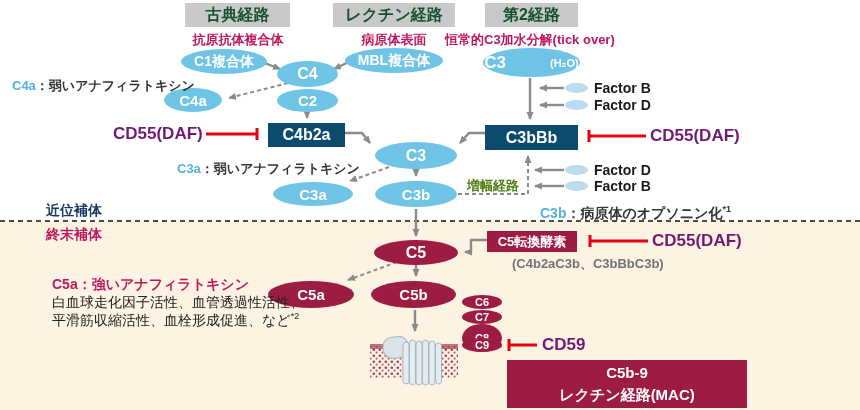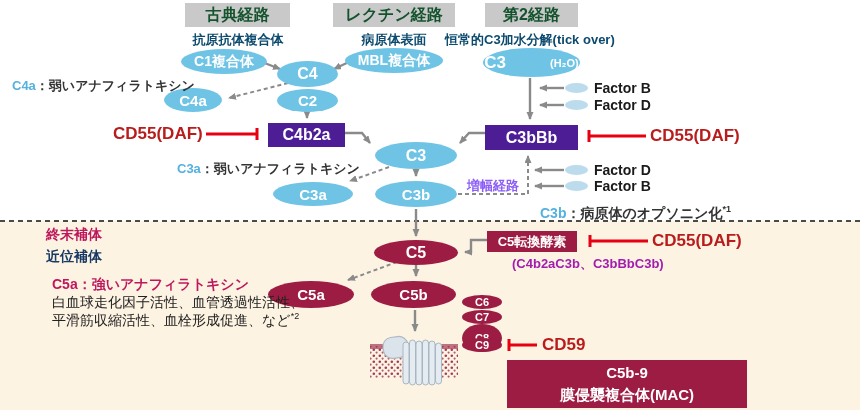--- a/index.html
+++ b/index.html
@@ -3,29 +3,29 @@
 <meta charset="utf-8">
 <style>
   * { margin:0; padding:0; box-sizing:border-box; }
   body { font-family:"Liberation Sans","DejaVu Sans",sans-serif; background:#fff; }
   .stage { position:relative; width:860px; height:410px; background:#ffffff; overflow:hidden; }
   .lower-bg { position:absolute; left:0; top:221px; width:860px; height:189px; background:#fdf3e2; }
   svg.overlay { position:absolute; left:0; top:0; z-index:1; }
   .abs { position:absolute; z-index:2; }
   .pathway-header { background:#c9c9c9; color:#14532d; font-weight:bold; font-size:16px;
     display:flex; align-items:center; justify-content:center; }
-  .subtitle { font-size:13px; font-weight:bold; color:#0c4a6e; white-space:nowrap; }
+  .subtitle { font-size:13px; font-weight:bold; color:#be185d; white-space:nowrap; }
   .node { border-radius:50%; background:#6fc4e6; color:#fff; font-weight:bold;
     display:flex; align-items:center; justify-content:center; white-space:nowrap; }
   .node.red, .rect-node.red { background:#9c1c43; }
-  .rect-node { background:#4c1d95; color:#fff; font-weight:bold;
+  .rect-node { background:#0c4a6e; color:#fff; font-weight:bold;
     display:flex; align-items:center; justify-content:center; white-space:nowrap; }
   .factor-dot { background:#bcdcee; border-radius:50%; }
   .factor-label { font-size:14px; font-weight:bold; color:#1a1a1a; white-space:nowrap; }
-  .regulator { font-size:17px; font-weight:bold; color:#b91c1c; white-space:nowrap; }
+  .regulator { font-size:17px; font-weight:bold; color:#701a75; white-space:nowrap; }
   .ann { font-size:13px; font-weight:bold; white-space:nowrap; }
   .ann .term { color:#54b1df; }
   .ann .desc { color:#333; }
   .ann sup { font-size:9px; }
   .section-label { font-size:14px; font-weight:bold; white-space:nowrap; }
   .navy { color:#1a3a66; }
   .wine { color:#be185d; }
   .body-text { font-size:14px; font-weight:500; color:#222; white-space:nowrap; }
   .mac-box { background:#9c1c43; color:#fff; font-weight:bold; font-size:15px; text-align:left;
     display:flex; flex-direction:column; align-items:center; justify-content:center; line-height:1.45; }
@@ -139,37 +139,37 @@
 
   <div class="abs ann" style="left:12px; top:77px;">
     <span class="term">C4a</span><span class="desc">：弱いアナフィラトキシン</span>
   </div>
   <div class="abs ann" style="left:177px; top:160px;">
     <span class="term">C3a</span><span class="desc">：弱いアナフィラトキシン</span>
   </div>
   <div class="abs ann" style="left:540px; top:204px; font-size:14px;">
     <span class="term">C3b</span><span class="desc">：病原体のオプソニン化</span><sup class="desc">*1</sup>
   </div>
-  <div class="abs ann" style="left:467px; top:177px; color:#8b5cf6;">増幅経路</div>
+  <div class="abs ann" style="left:467px; top:177px; color:#4d7c0f;">増幅経路</div>
 
-  <div class="abs section-label navy" style="left:46px; top:202px;margin-top:46px;">近位補体</div>
+  <div class="abs section-label navy" style="left:46px; top:202px;">近位補体</div>
   <div class="abs section-label wine" style="left:46px; top:226px;">終末補体</div>
 
   <div class="abs rect-node red" style="left:487px; top:231px; width:90px; height:21px; font-size:13px;">C5転換酵素</div>
-  <div class="abs body-text" style="left:512px; top:255px; font-size:13px; font-weight:bold; color:#a21caf;">(C4b2aC3b、C3bBbC3b)</div>
+  <div class="abs body-text" style="left:512px; top:255px; font-size:13px; font-weight:bold; color:#737373;">(C4b2aC3b、C3bBbC3b)</div>
 
   <div class="abs node red" style="left:374px; top:240px; width:84px; height:25px; font-size:16px;">C5</div>
   <div class="abs node red" style="left:268px; top:281px; width:86px; height:27px; font-size:15px;">C5a</div>
   <div class="abs node red" style="left:371px; top:281px; width:85px; height:27px; font-size:15px;">C5b</div>
   <div class="abs node red" style="left:462px; top:295px; width:40px; height:14px; font-size:11px;">C6</div>
   <div class="abs node red" style="left:462px; top:310px; width:40px; height:14px; font-size:11px;">C7</div>
   <div class="abs node red" style="left:462px; top:324px; width:40px; height:28px; font-size:11px;">C8</div>
   <div class="abs node red" style="left:462px; top:338px; width:40px; height:14px; font-size:11px;">C9</div>
 
   <div class="abs section-label wine" style="left:52px; top:276px;">C5a：強いアナフィラトキシン</div>
   <div class="abs body-text" style="left:52px; top:294px;">白血球走化因子活性、血管透過性活性、</div>
   <div class="abs body-text" style="left:52px; top:311px;"><span>平滑筋収縮活性、血栓形成促進、など</span><sup style="font-size:9px;">*2</sup></div>
 
   <div class="abs mac-box" style="left:507px; top:360px; width:240px; height:48px;">
     <span>C5b-9</span>
-    <span>膜侵襲複合体(MAC)</span>
+    <span>レクチン経路(MAC)</span>
   </div>
 </div>
 
 </body></html>

